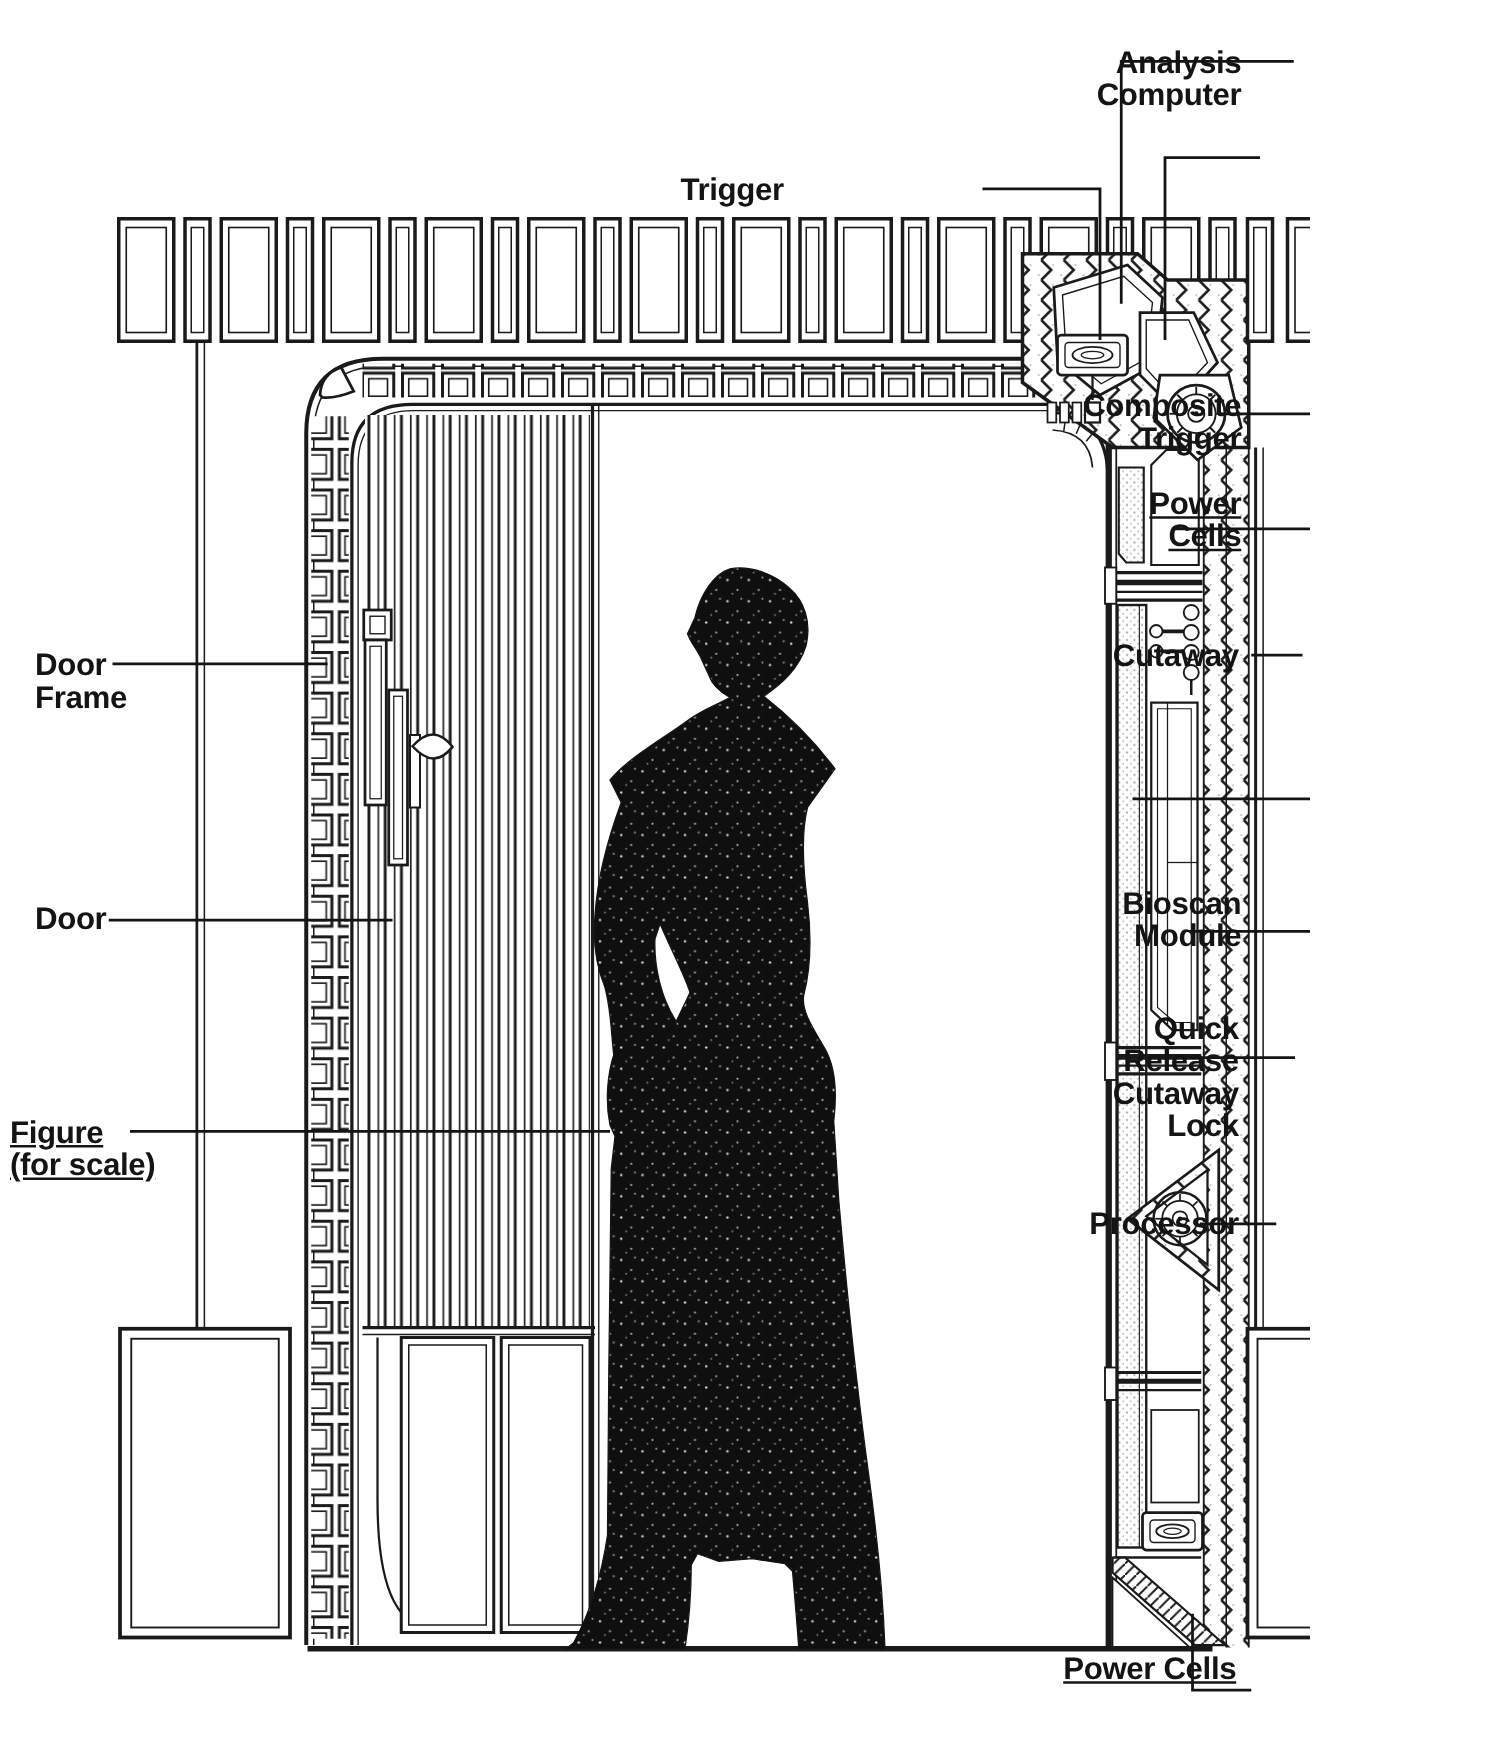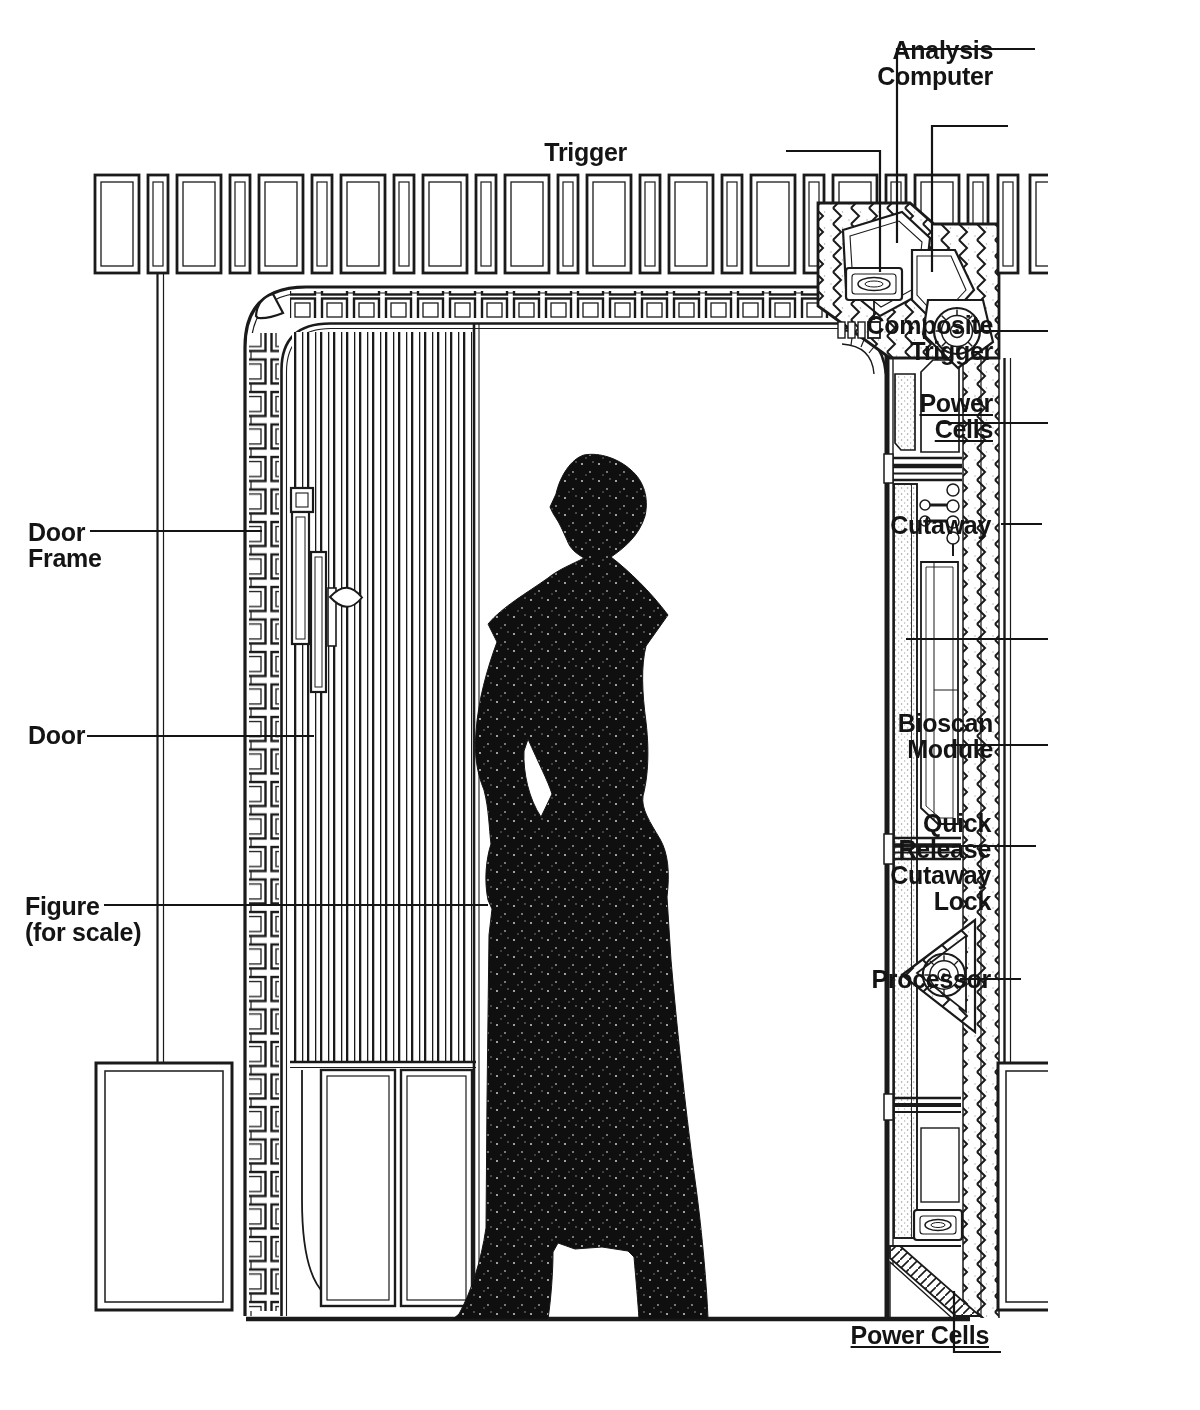--- a/index.html
+++ b/index.html
@@ -349,18 +349,18 @@
 <div class="lbl r" style="top:1322px;right:59px;text-decoration:underline;">
   <span>Power Cells</span>
 </div>
 <div class="lbl" style="top:519px;left:28px;">
   <span>Door</span>
   <span>Frame</span>
 </div>
 <div class="lbl" style="top:722px;left:28px;">
   <span>Door</span>
 </div>
-<div class="lbl" style="top:893px;left:25px;">
+<div class="lbl" style="top:893px;left:8px;text-decoration:underline;">
   <span>Figure</span>
   <span>(for scale)</span>
 </div>
 
 </div>
 
 </body></html>

